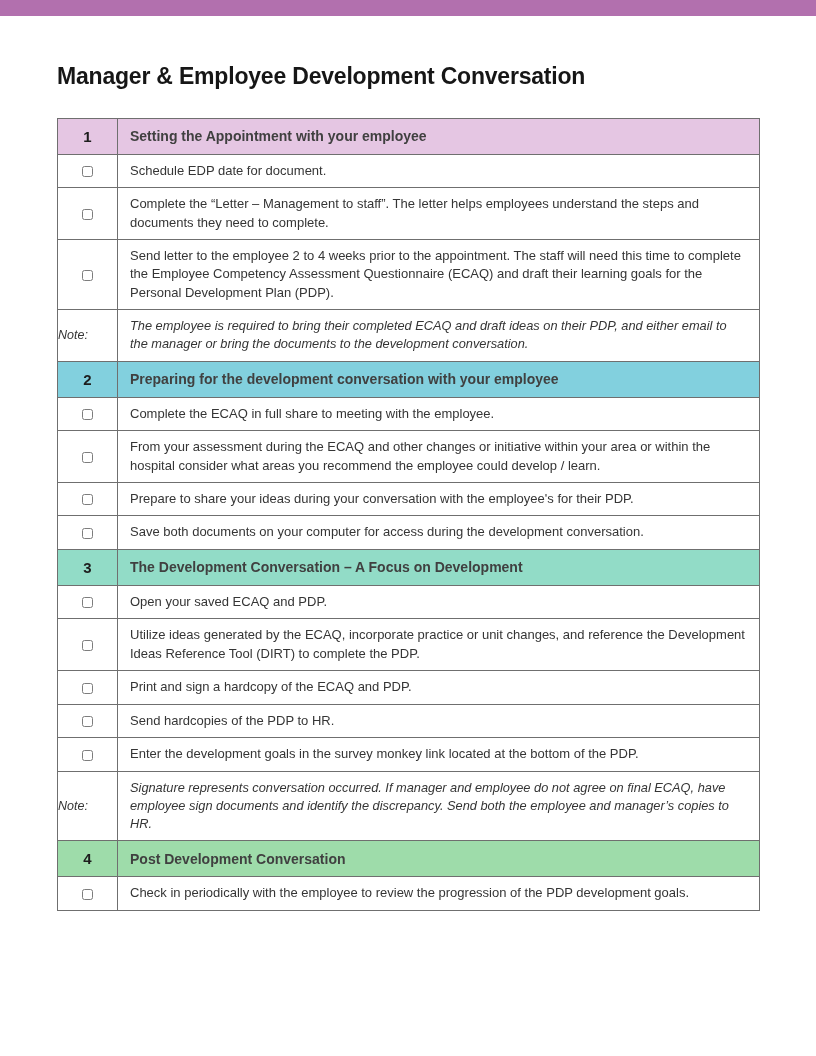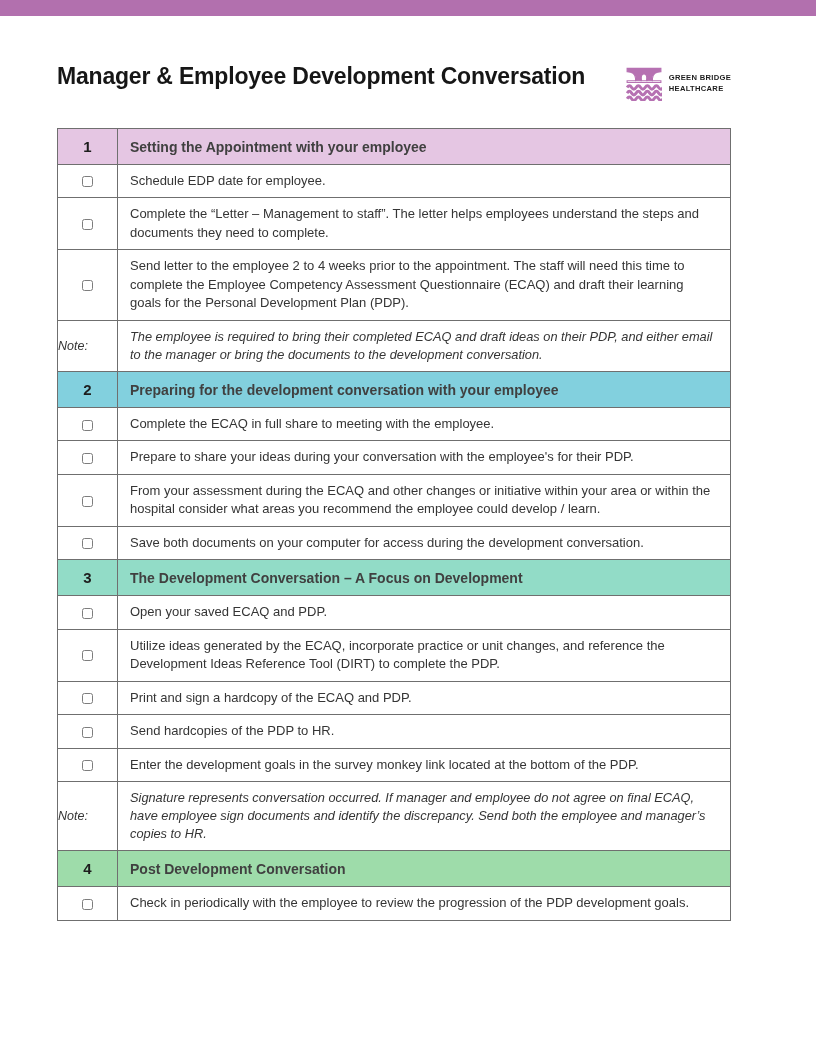--- a/index.html
+++ b/index.html
@@ -11,21 +11,21 @@
     font-family: "Liberation Sans", sans-serif;
     color: #3a3a3a;
     position: relative;
     overflow: hidden;
   }
   .top-bar {
     width: 100%;
     height: 16px;
   }
   .content {
-    padding: 0 85px 0 57px;
+    padding: 0 56px 0 57px;
   }
   .header-row {
     margin-top: 47px;
     display: flex;
     justify-content: space-between;
     align-items: flex-start;
   }
   h1.page-title {
     font-size: 23px;
     font-weight: 700;
@@ -109,51 +109,36 @@
 </style>
 </head>
 <body>
 
 <div class="top-bar" id="top-bar" style="background: rgb(178, 112, 174);"></div>
 
 <div class="content">
 
   <div class="header-row">
     <h1 class="page-title">Manager &amp; Employee Development Conversation</h1>
-    <div class="logo">
-      <svg width="36" height="36" viewBox="0 0 32 32" aria-hidden="true">
-        <g id="logo-icon-group" fill="#b671b2" stroke="#b671b2">
-          <path d="M1 3 H31 V6 Q24 6 23.5 12 L23.5 14 H18.5 L18.5 12 Q18.5 8 16 8 Q13.5 8 13.5 12 L13.5 14 H8.5 L8.5 12 Q8 6 1 6 Z"></path>
-          <path d="M1 14 L8.5 14 L8.5 12.5 L13.5 12.5 L13.5 14 L18.5 14 L18.5 12.5 L23.5 12.5 L23.5 14 L31 14 L31 15.5 L1 15.5 Z" fill="none"></path>
-          <path d="M1 20 q2 -3.2 4 0 t4 0 t4 0 t4 0 t4 0 t4 0 t4 0 t4 0" fill="none" stroke-width="2.6"></path>
-          <path d="M1 25 q2 -3.2 4 0 t4 0 t4 0 t4 0 t4 0 t4 0 t4 0 t4 0" fill="none" stroke-width="2.6"></path>
-          <path d="M1 30 q2 -3.2 4 0 t4 0 t4 0 t4 0 t4 0 t4 0 t4 0 t4 0" fill="none" stroke-width="2.6"></path>
-        </g>
-      </svg>
-      <div class="logo-text">
-        <div>GREEN BRIDGE</div>
-        <div>HEALTHCARE</div>
-      </div>
-    </div>
   </div>
 
 
   <table class="checklist">
     <colgroup>
         <col class="c-num">
         <col>
       </colgroup>
     <tbody id="checklist-body">
         <tr class="section-header" style="background: rgb(229, 198, 227);">
           <td class="num">1</td>
           <td class="sec-title">Setting the Appointment with your employee</td>
         </tr>
         <tr>
           <td class="check-cell"><span class="checkbox"></span></td>
-          <td class="task-text">Schedule EDP date for employee.</td>
+          <td class="task-text">Schedule EDP date for document.</td>
         </tr>
         <tr>
           <td class="check-cell"><span class="checkbox"></span></td>
           <td class="task-text">Complete the “Letter – Management to staff”. The letter helps employees understand the steps and documents they need to complete.</td>
         </tr>
         <tr>
           <td class="check-cell"><span class="checkbox"></span></td>
           <td class="task-text">Send letter to the employee 2 to 4 weeks prior to the appointment. The staff will need this time to complete the Employee Competency Assessment Questionnaire (ECAQ) and draft their learning goals for the Personal Development Plan (PDP).</td>
         </tr>
         <tr>
@@ -163,25 +148,25 @@
         <tr class="section-header" style="background: rgb(130, 208, 222);">
           <td class="num">2</td>
           <td class="sec-title">Preparing for the development conversation with your employee</td>
         </tr>
         <tr>
           <td class="check-cell"><span class="checkbox"></span></td>
           <td class="task-text">Complete the ECAQ in full share to meeting with the employee.</td>
         </tr>
         <tr>
           <td class="check-cell"><span class="checkbox"></span></td>
+          <td class="task-text">From your assessment during the ECAQ and other changes or initiative within your area or within the hospital consider what areas you recommend the employee could develop / learn.</td>
+        </tr>
+        <tr>
+          <td class="check-cell"><span class="checkbox"></span></td>
           <td class="task-text">Prepare to share your ideas during your conversation with the employee's for their PDP.</td>
-        </tr>
-        <tr>
-          <td class="check-cell"><span class="checkbox"></span></td>
-          <td class="task-text">From your assessment during the ECAQ and other changes or initiative within your area or within the hospital consider what areas you recommend the employee could develop / learn.</td>
         </tr>
         <tr>
           <td class="check-cell"><span class="checkbox"></span></td>
           <td class="task-text">Save both documents on your computer for access during the development conversation.</td>
         </tr>
         <tr class="section-header" style="background: rgb(146, 220, 199);">
           <td class="num">3</td>
           <td class="sec-title">The Development Conversation – A Focus on Development</td>
         </tr>
         <tr>

